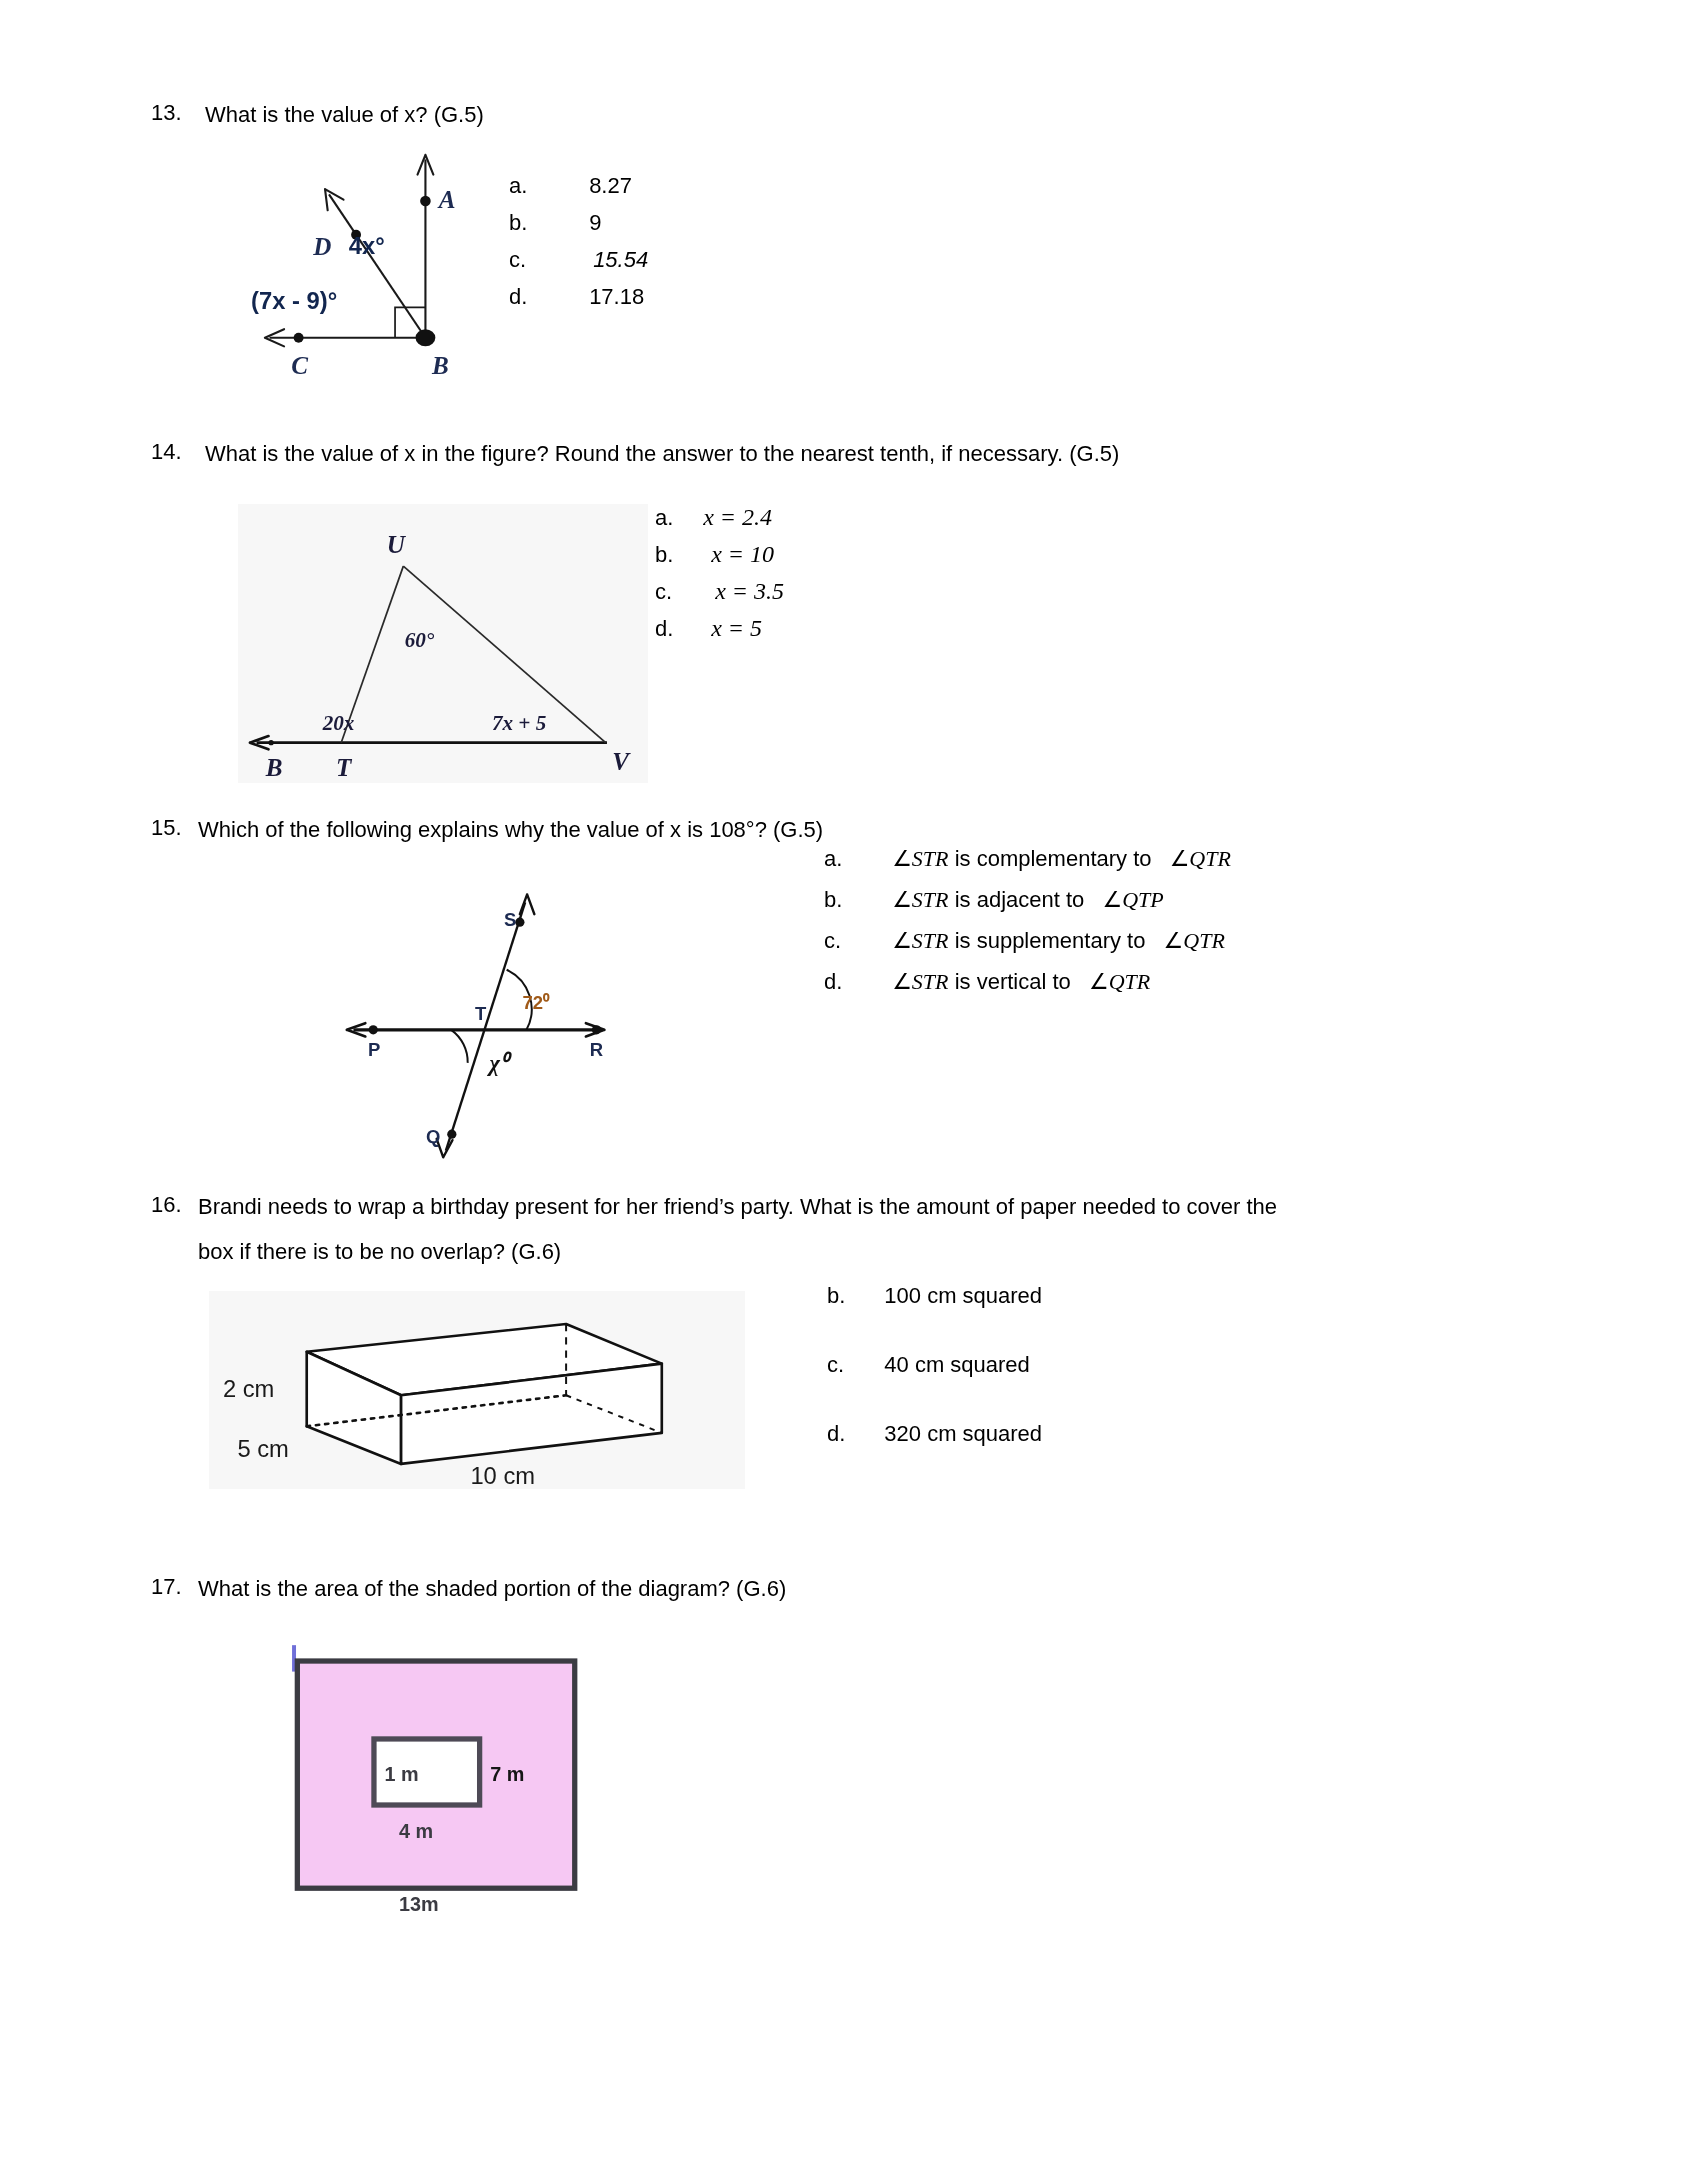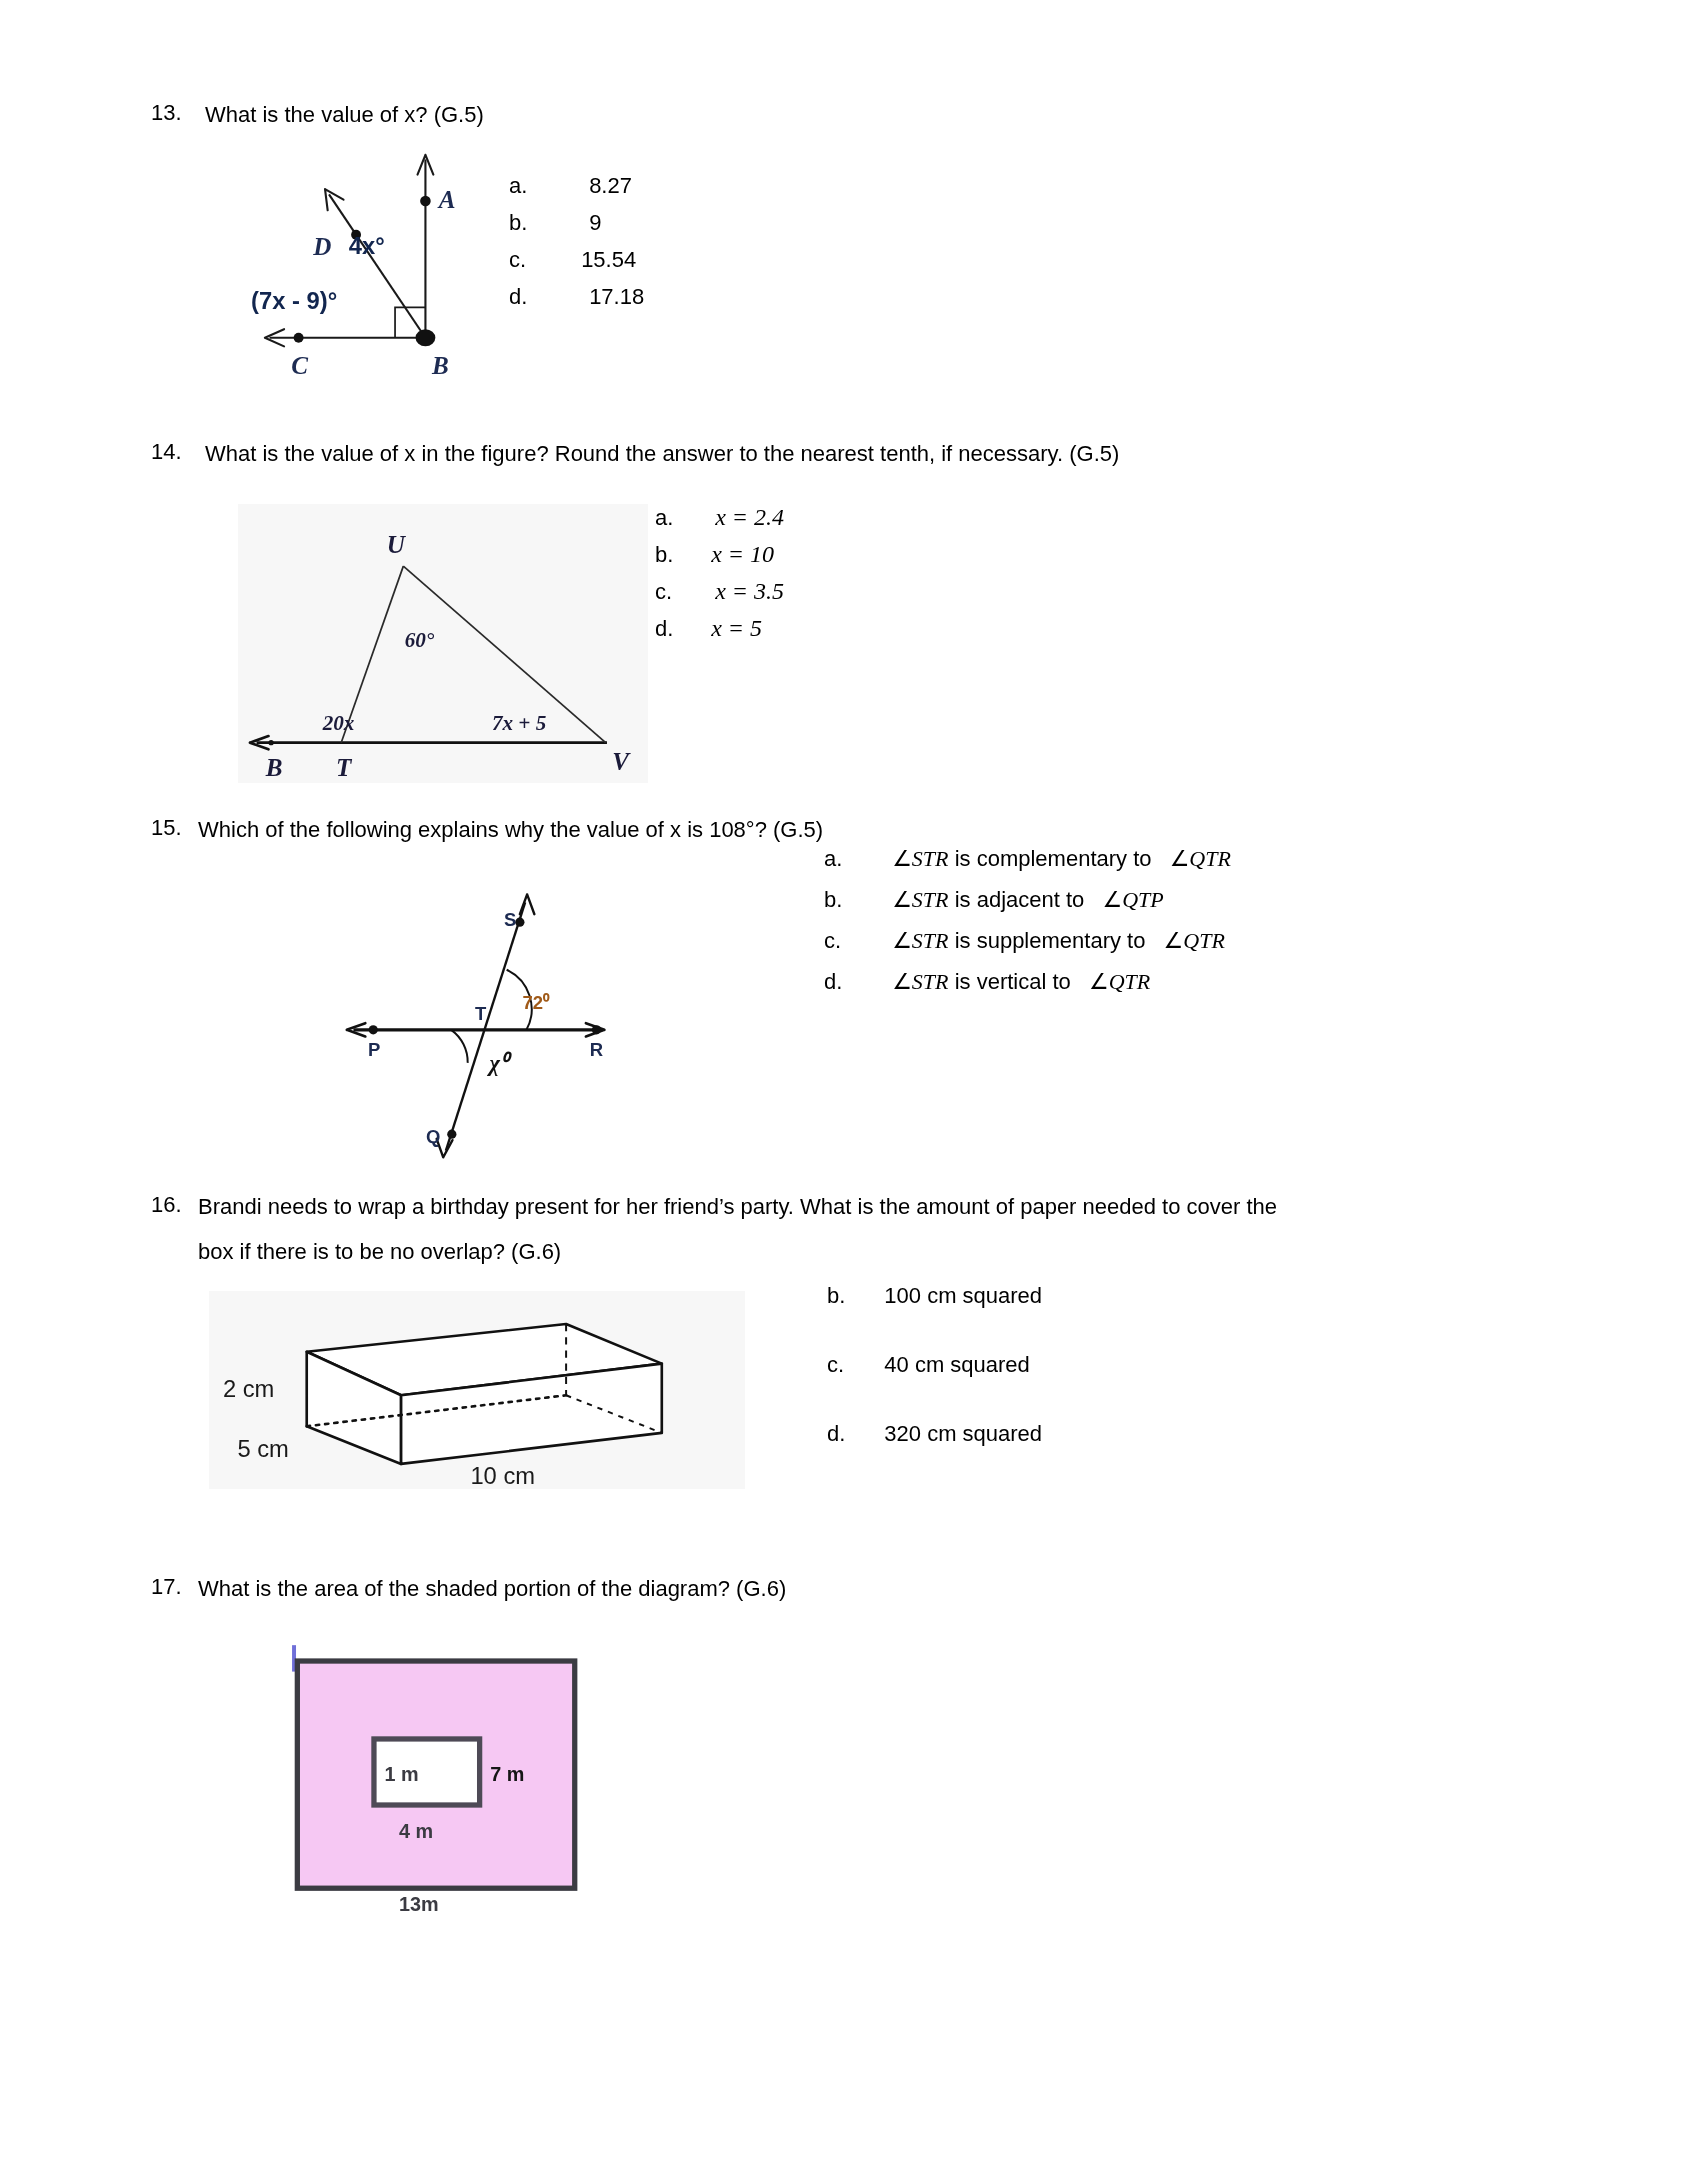--- a/index.html
+++ b/index.html
@@ -127,21 +127,21 @@
     <div class="opt" style="top:0px; height:37px;">
       <span class="lbl">a.</span>
       <span class="val" style="margin-left:36px;">8.27</span>
     </div>
     <div class="opt" style="top:0px; height:37px;">
       <span class="lbl">b.</span>
       <span class="val" style="margin-left:36px;">9</span>
     </div>
     <div class="opt" style="top:0px; height:37px;">
       <span class="lbl">c.</span>
-      <span class="val" style="margin-left:28px;">15.54</span>
+      <span class="val" style="margin-left:40px;font-style:italic;">15.54</span>
     </div>
     <div class="opt" style="top:0px; height:37px;">
       <span class="lbl">d.</span>
       <span class="val" style="margin-left:36px;">17.18</span>
     </div>
   </div>
 
   <div class="q">
     <div class="q-num" style="left:151px; top:438px;">14.</div>
     <div class="q-text" style="left:205px; top:438px;">What is the value of x in the figure? Round the answer to the nearest tenth, if necessary. (G.5)</div>
@@ -163,21 +163,21 @@
       <text class="lbl-it" x="566" y="402" font-size="38" fill="#1b1b3a">V</text>
       <text class="lbl-it" x="252" y="216" font-size="32" fill="#1b1b3a">60°</text>
       <text class="lbl-it" x="128" y="342" font-size="32" fill="#1b1b3a">20x</text>
       <text class="lbl-it" x="384" y="342" font-size="32" fill="#1b1b3a">7x + 5</text>
     </svg>
   </div>
 
   <div class="opts" style="left:655px; top:504px;">
     <div class="opt" style="height:37px;">
       <span class="lbl">a.</span>
-      <span class="val serif-math" style="margin-left:16px;">x = 2.4</span>
+      <span class="val serif-math" style="margin-left:4px;">x = 2.4</span>
     </div>
     <div class="opt" style="height:37px;">
       <span class="lbl">b.</span>
       <span class="val serif-math" style="margin-left:12px;">x = 10</span>
     </div>
     <div class="opt" style="height:37px;">
       <span class="lbl">c.</span>
       <span class="val serif-math" style="margin-left:16px;">x = 3.5</span>
     </div>
     <div class="opt" style="height:37px;">

